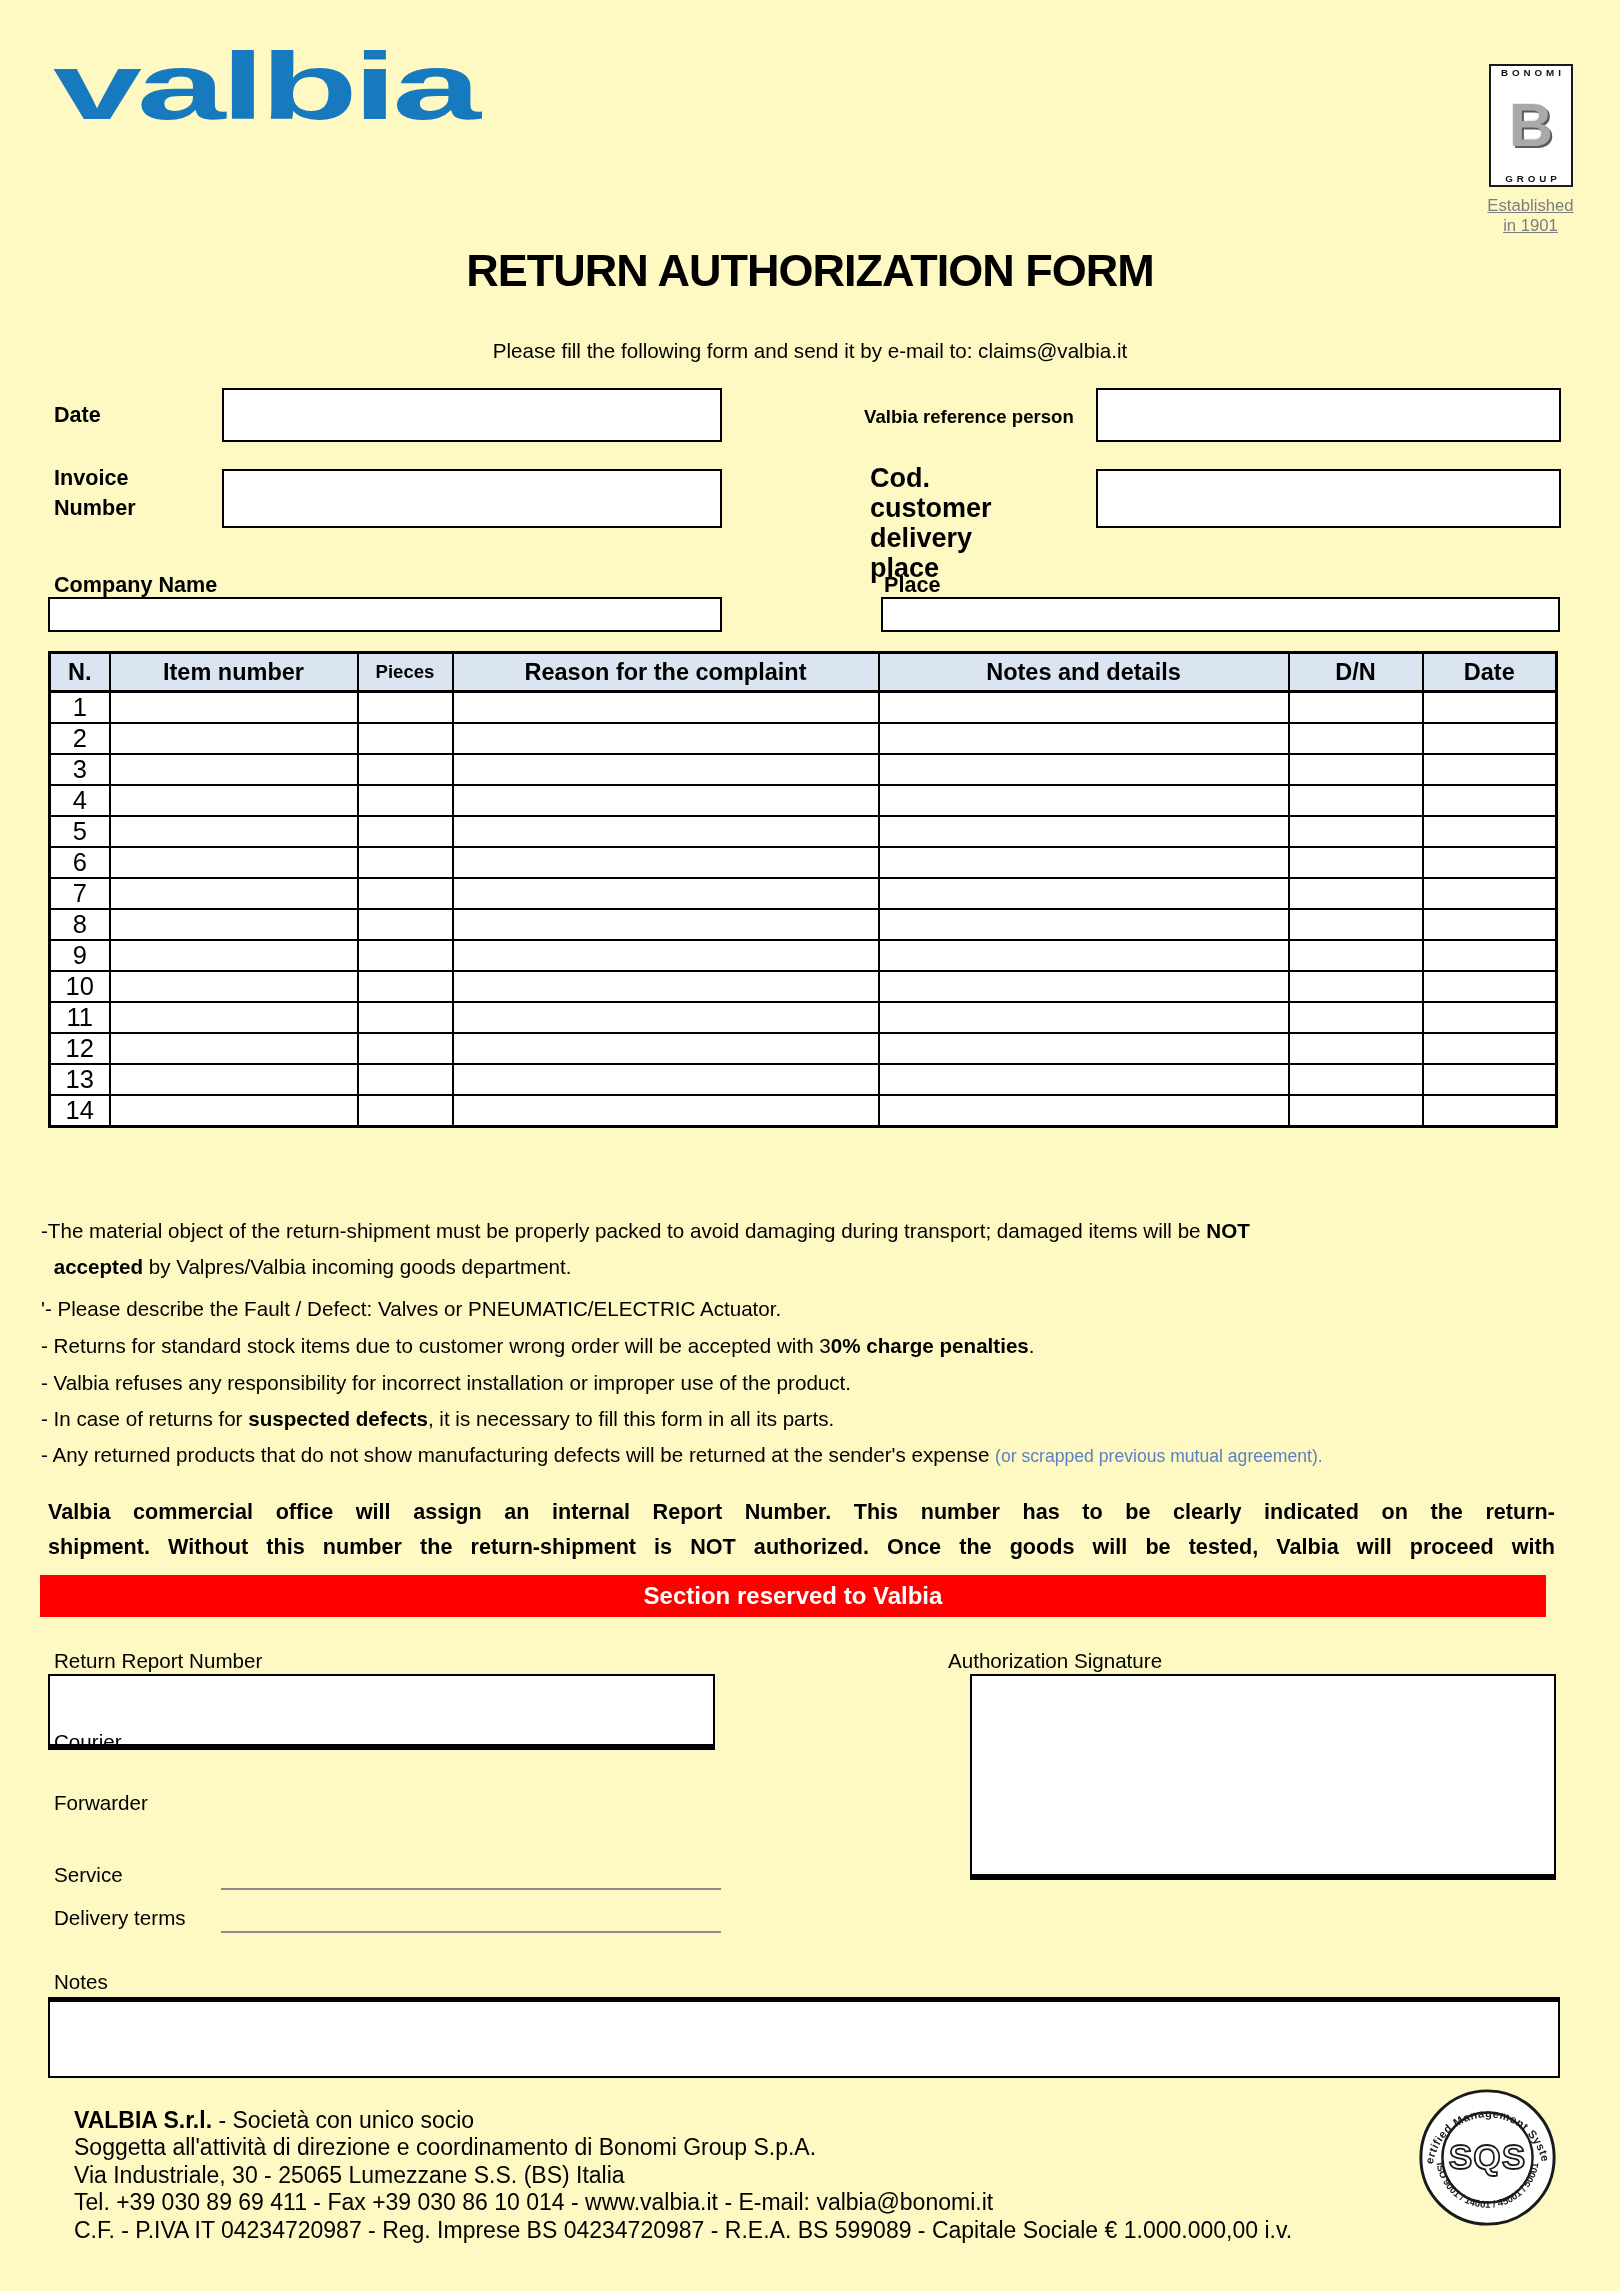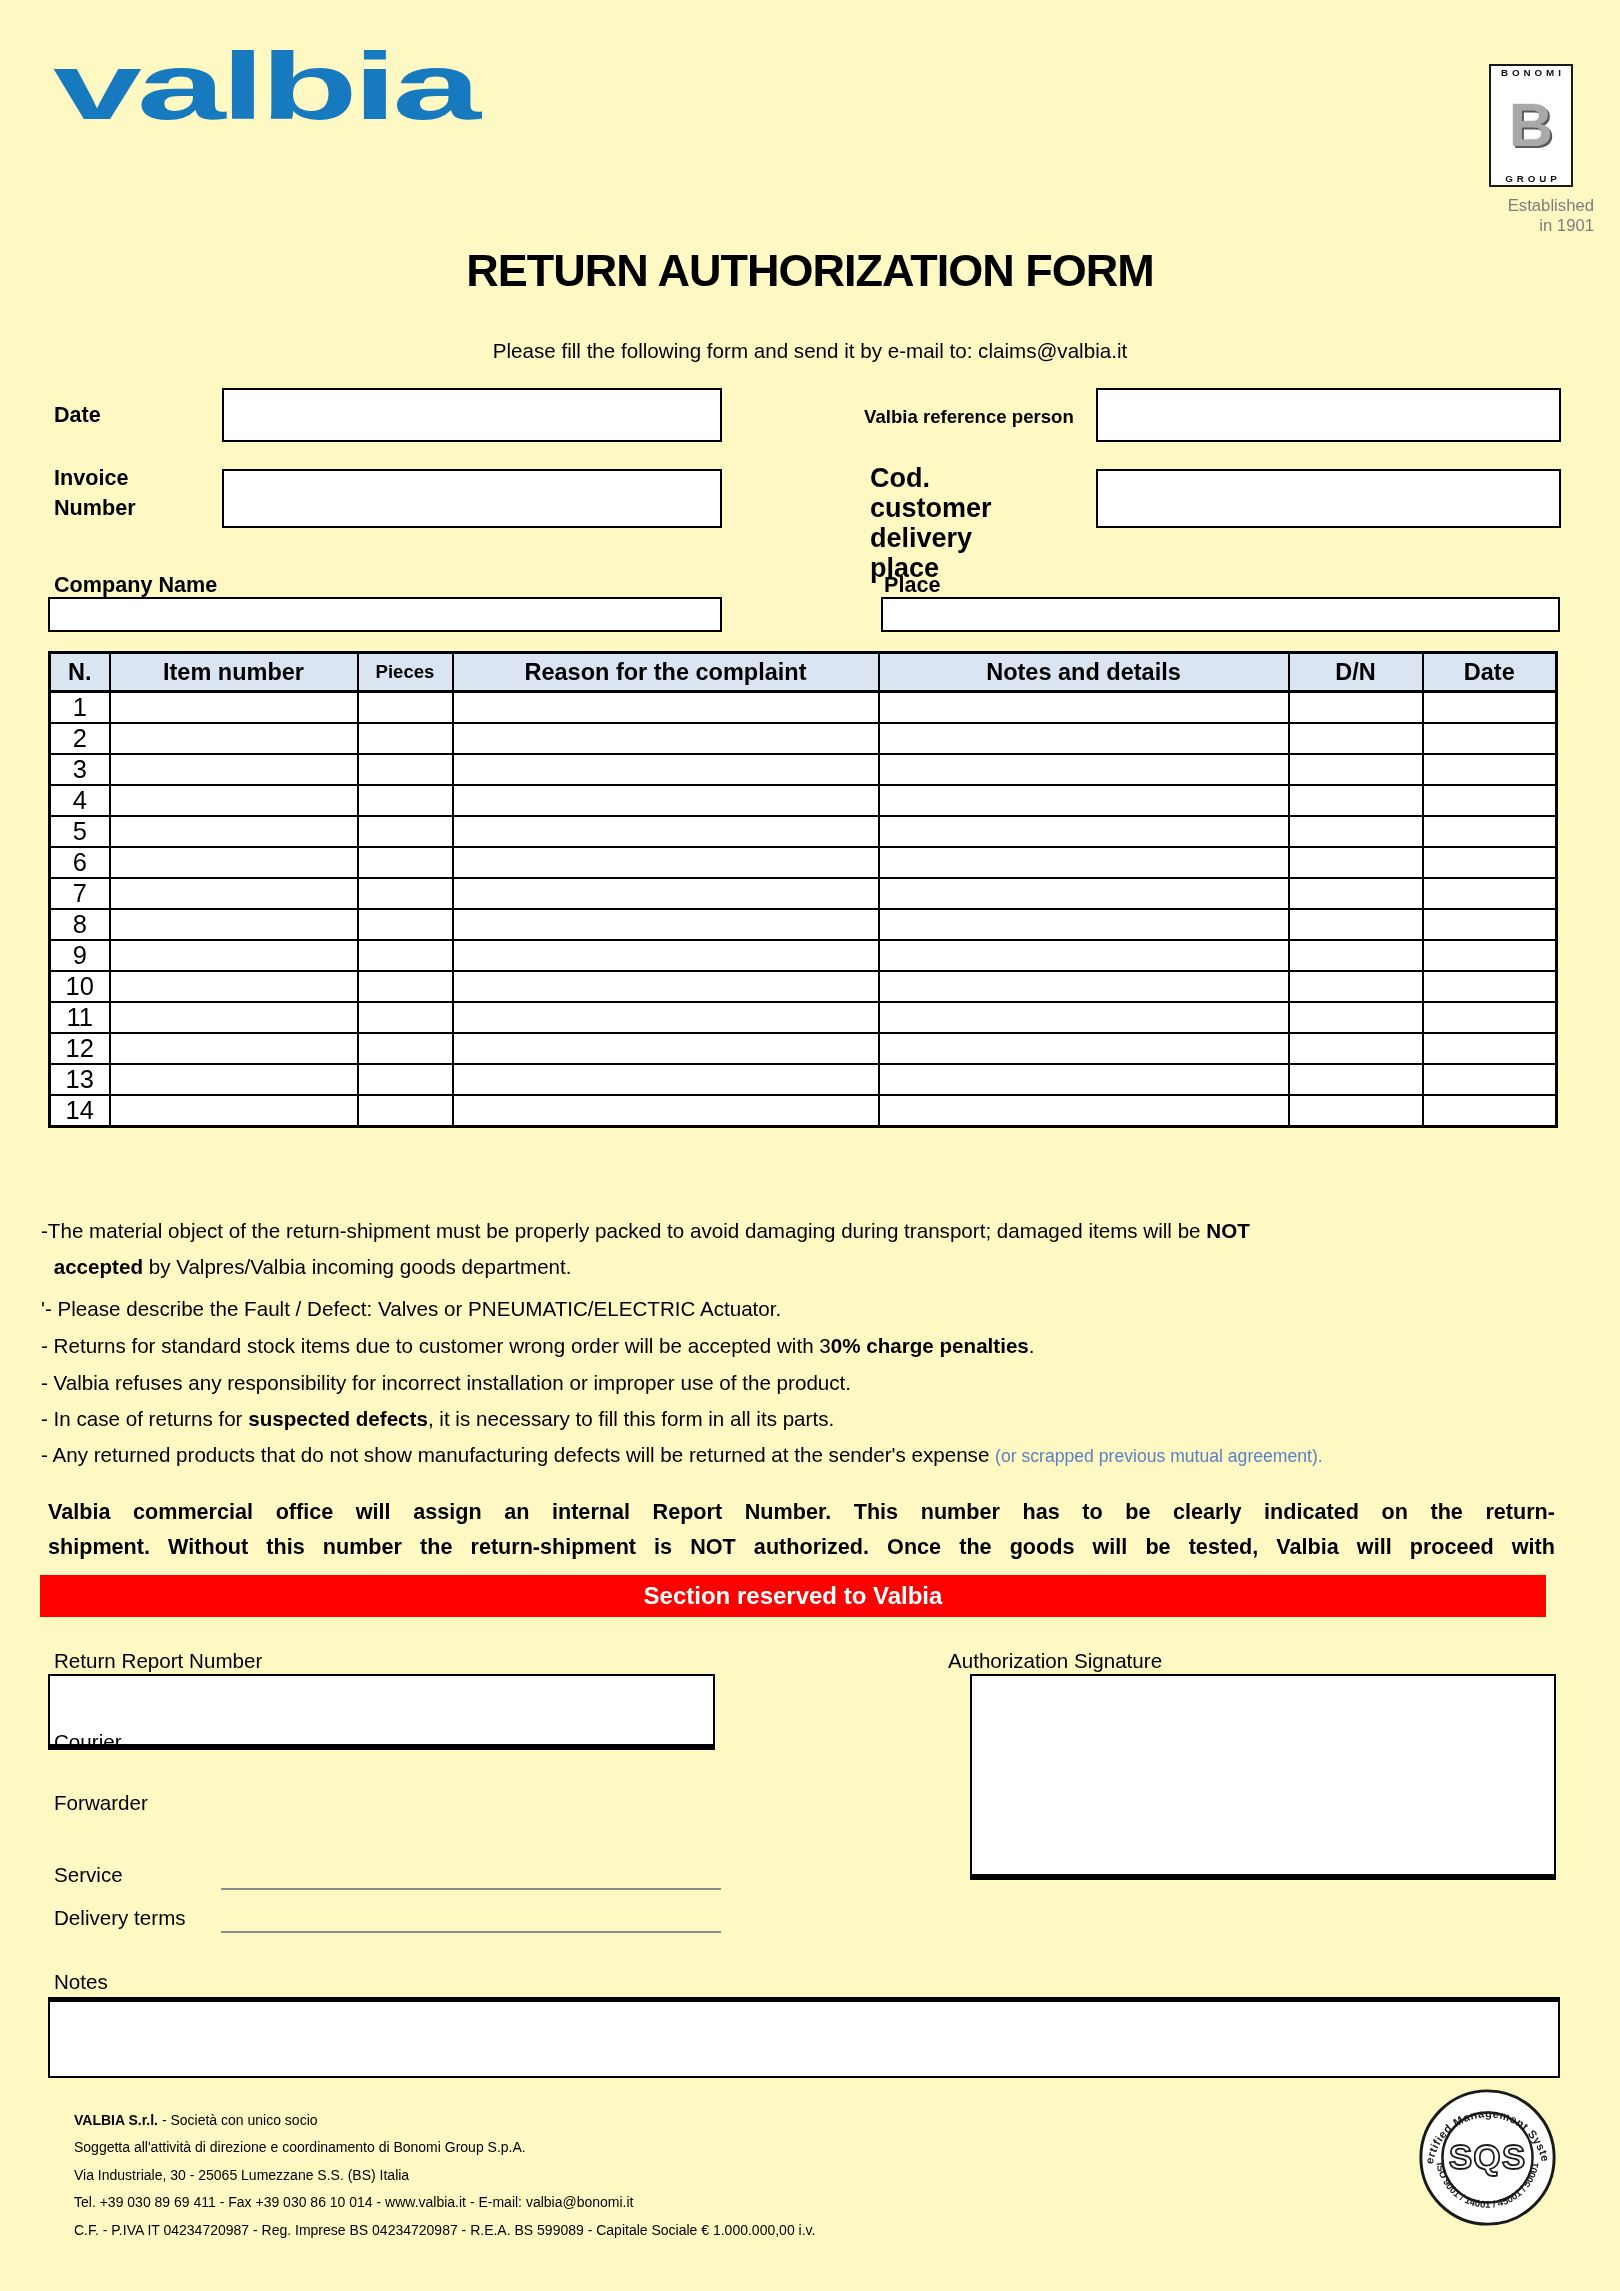--- a/index.html
+++ b/index.html
@@ -15,21 +15,21 @@
 
   
   .title { left:0; right:0; top:245px; text-align:center; font-weight:bold; font-size:45px; letter-spacing:-1px; }
   .subtitle { left:0; right:0; top:339px; text-align:center; font-size:20.6px; }
   .bonomi-box { left:1489px; top:64px; width:84px; height:123px; border:2px solid #1a1a1a;
     display:flex; flex-direction:column; align-items:center; justify-content:space-between;
     box-sizing:border-box; padding:1px 0; background:#fff; }
   .bonomi-small { font-size:9.8px; font-weight:bold; letter-spacing:3.9px; padding-left:3.9px; color:#111; }
   .bonomi-b { font-size:61px; line-height:57px; font-weight:bold; color:#a9a9a9;
     text-shadow:2px 2px 0 #5a5a5a, -1px -1px 0 #ececec; }
-  .established { left:1467px; top:196px; width:127px; text-align:right; font-size:16.7px; line-height:19.6px; color:#7d7d7d; }
+  .established { left:1467px; top:196px; width:127px; text-align:center; font-size:16.7px; line-height:19.6px; color:#7d7d7d;text-decoration:underline; }
 
   
   .rtable { position:absolute; left:48px; top:651px; width:1507px; border-collapse:collapse;
     table-layout:fixed; border:3.9px solid #000; }
   .rtable th { background:#dbe5f1; border:2.9px solid #000; border-bottom:3.9px solid #000;
     font-weight:bold; font-size:23.5px; height:36px; padding:0; }
   .rtable th.small { font-size:18.6px; }
   .rtable td { border:2.9px solid #000; height:29px; padding:0 3.9px; font-size:25.5px; text-align:center; background:#fff; }
 
   
@@ -37,21 +37,21 @@
   .note-blue { color:#5b80c4; font-size:17.6px; }
   .jpara { position:absolute; left:48px; width:1507px; font-size:21.6px; font-weight:bold;
     line-height:35px; text-align:justify; text-align-last:justify; }
 
   .redbar { position:absolute; left:40px; top:1575px; width:1506px; height:42px; background:#fe0000;
     color:#fff; font-weight:bold; font-size:24px; text-align:center; line-height:42px; }
 
   .plain { font-size:20.6px; }
   .fill-line { position:absolute; border-bottom:2px solid #8c8c8c; height:0; }
 
-  .footer-line { font-size:14px; line-height:27.4px; }
+  .footer-line { font-size:23px; line-height:27.4px; }
   .footer-wrap { position:absolute; left:74px; top:2107px; width:1313px; }
 </style>
 </head>
 <body>
 
 <div class="page">
 
   <svg class="abs" style="left:51px; top:39px;" width="431" height="98" viewBox="0 0 440 100" aria-hidden="true">
     <text x="2" y="82" font-family="Liberation Sans, DejaVu Sans, sans-serif" font-size="96" font-weight="bold" fill="#1779BE" letter-spacing="-3" textLength="432" lengthAdjust="spacingAndGlyphs">valbia</text>
   </svg>

